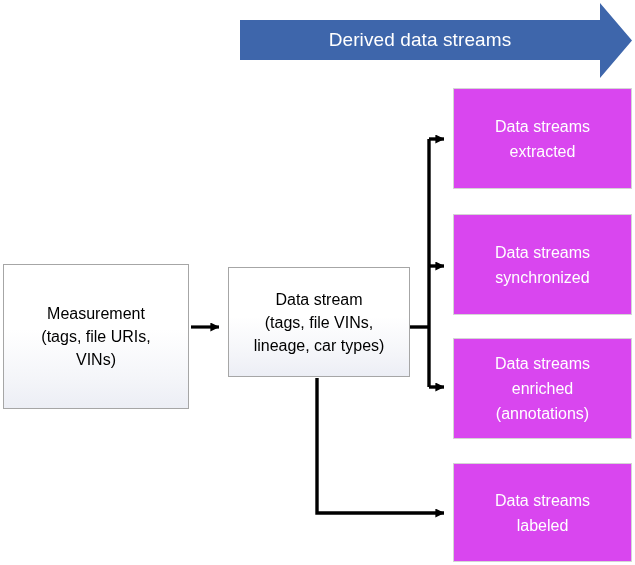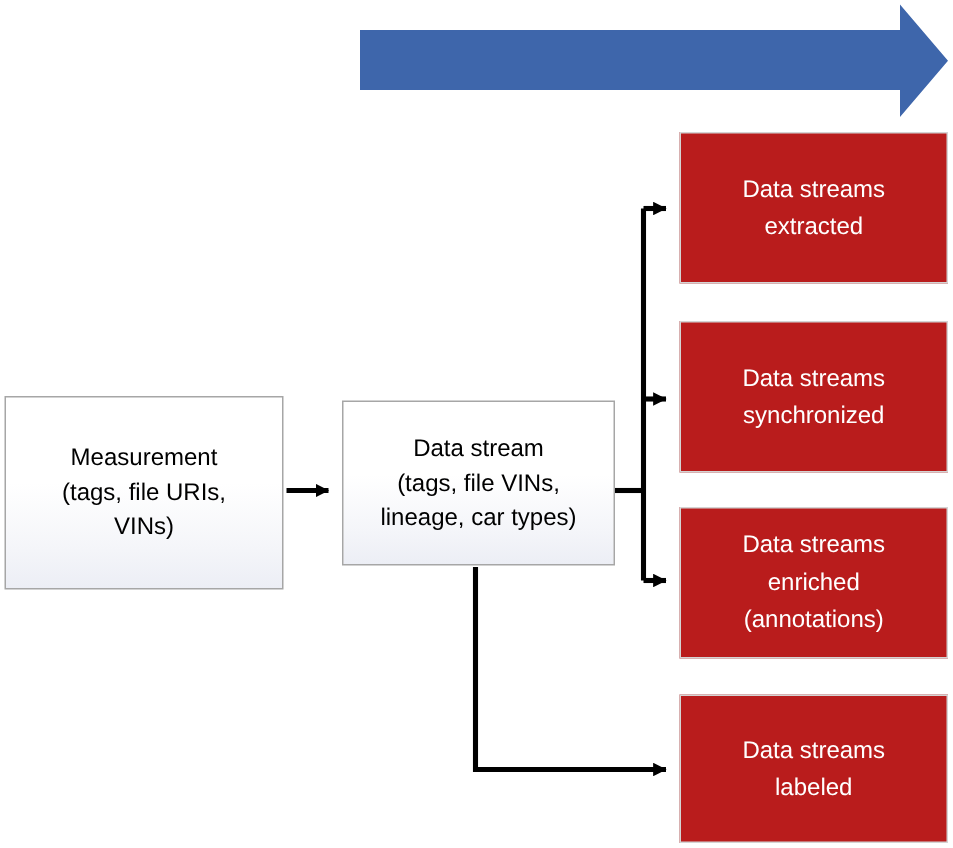--- a/index.html
+++ b/index.html
@@ -63,34 +63,34 @@
     display: block;
     width: 100%;
     white-space: pre-line;
     padding: 0 4px;
     box-sizing: border-box;
   }
   #box-measurement {
     left: 3px;
     top: 264px;
     width: 186px;
-    height: 129px;
+    height: 145px;
   }
   #box-datastream {
     left: 228px;
     top: 267px;
     width: 182px;
     height: 110px;
   }
   
   .result-box {
     position: absolute;
     box-sizing: border-box;
     border: 1px solid #d4d4d4;
-    background: #b91c1c;
+    background: #d946ef;
     display: flex;
     align-items: center;
     justify-content: center;
     text-align: center;
     color: #ffffff;
     font-size: 16px;
     line-height: 25px;
     font-family: "Liberation Sans", sans-serif;
   }
   .result-box .txt {
@@ -137,20 +137,21 @@
 </head>
 <body>
 
 <div id="canvas">
 
   <div class="banner-arrow">
     <svg viewBox="0 0 393 77" preserveAspectRatio="none" aria-hidden="true">
       <polygon points="0,18 360,18 360,1 392,38.5 360,76 360,58 0,58" fill="#3E66AB"></polygon>
     </svg>
   </div>
+  <div class="banner-label">Derived data streams</div>
 
   <svg id="connectors" viewBox="0 0 635 565" aria-hidden="true">
     <defs>
       <marker id="ah" markerWidth="9" markerHeight="9" refX="8.6" refY="4.5" orient="auto" markerUnits="userSpaceOnUse">
         <path d="M0,0 L9,4.5 L0,9 z" fill="#000000"></path>
       </marker>
     </defs>
 
     <g>
       <path d="M191,327 L219,327" stroke="#000000" stroke-width="3.2" fill="none" marker-end="url(#ah)"></path>

